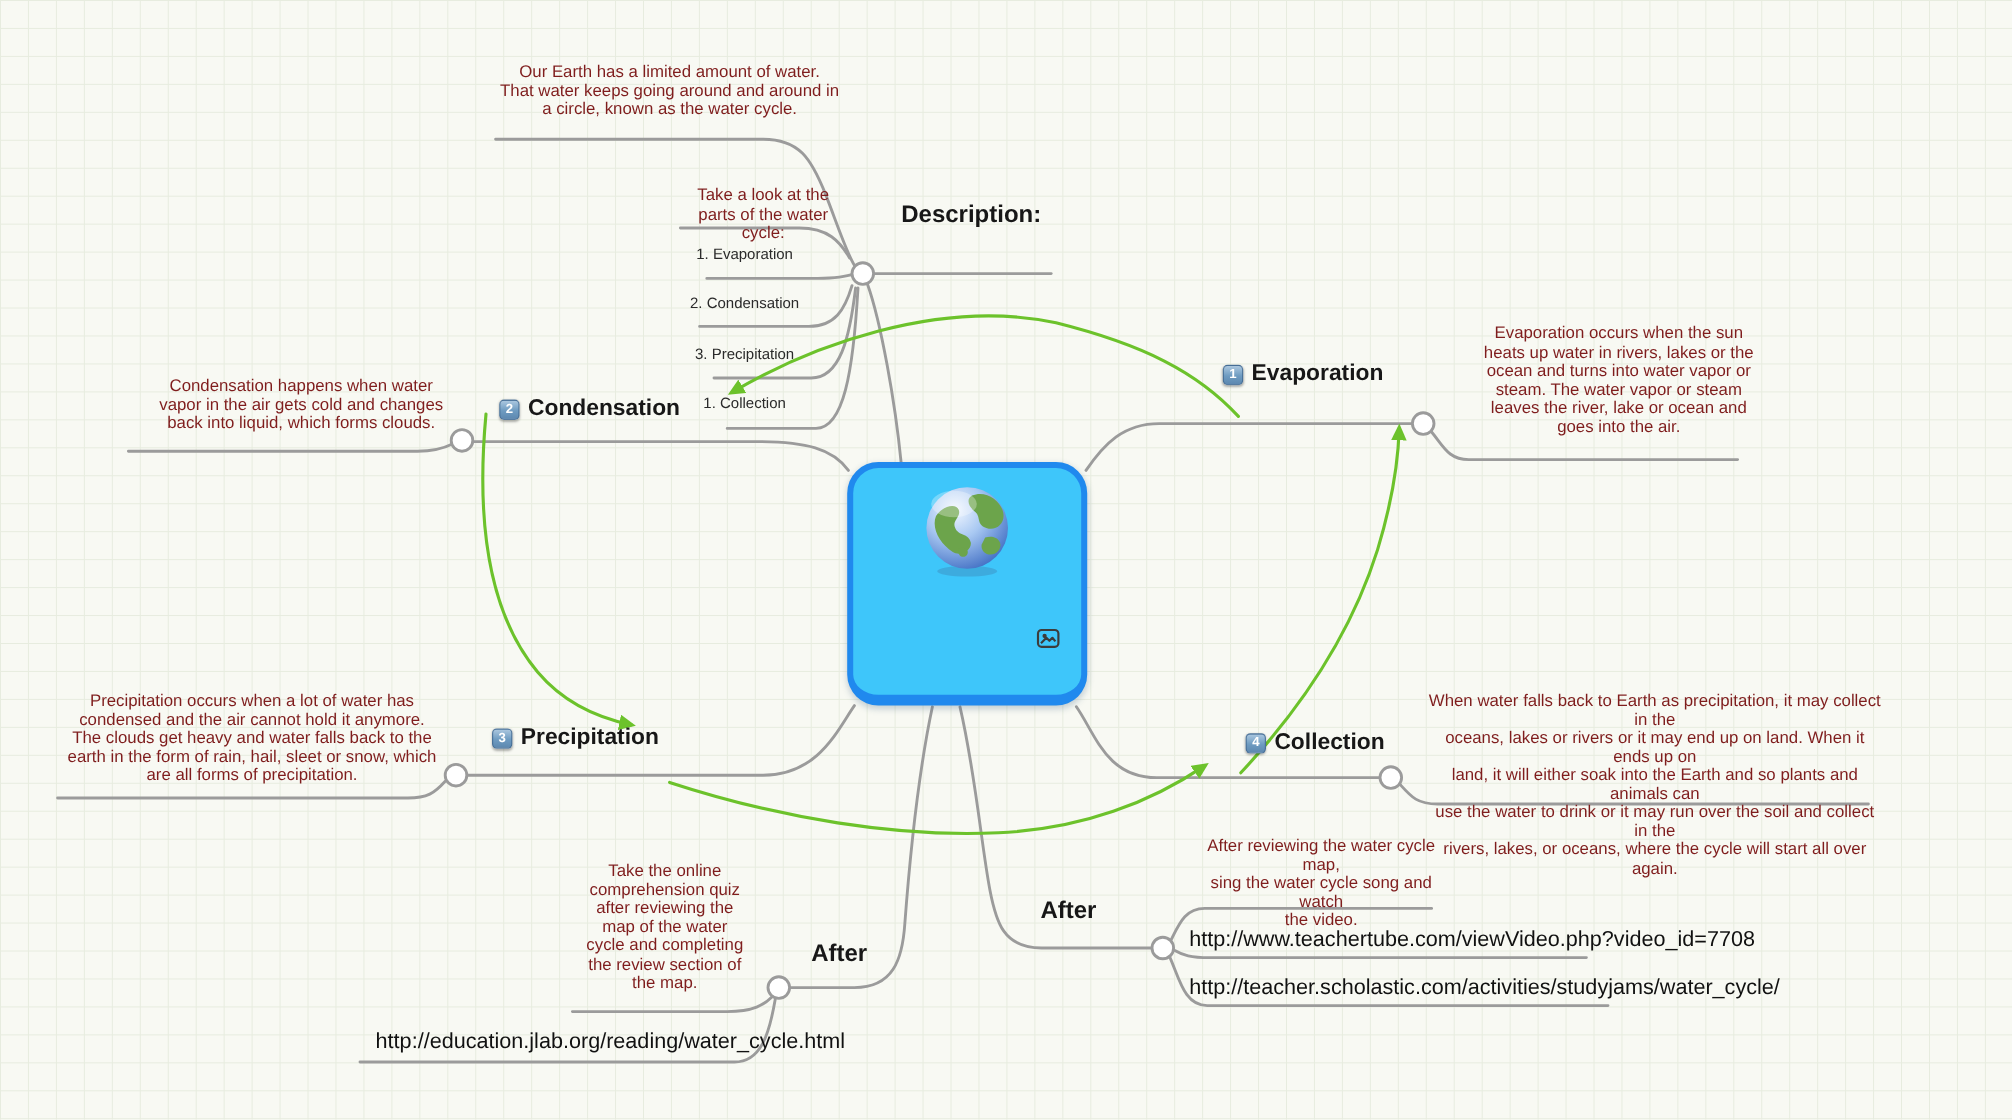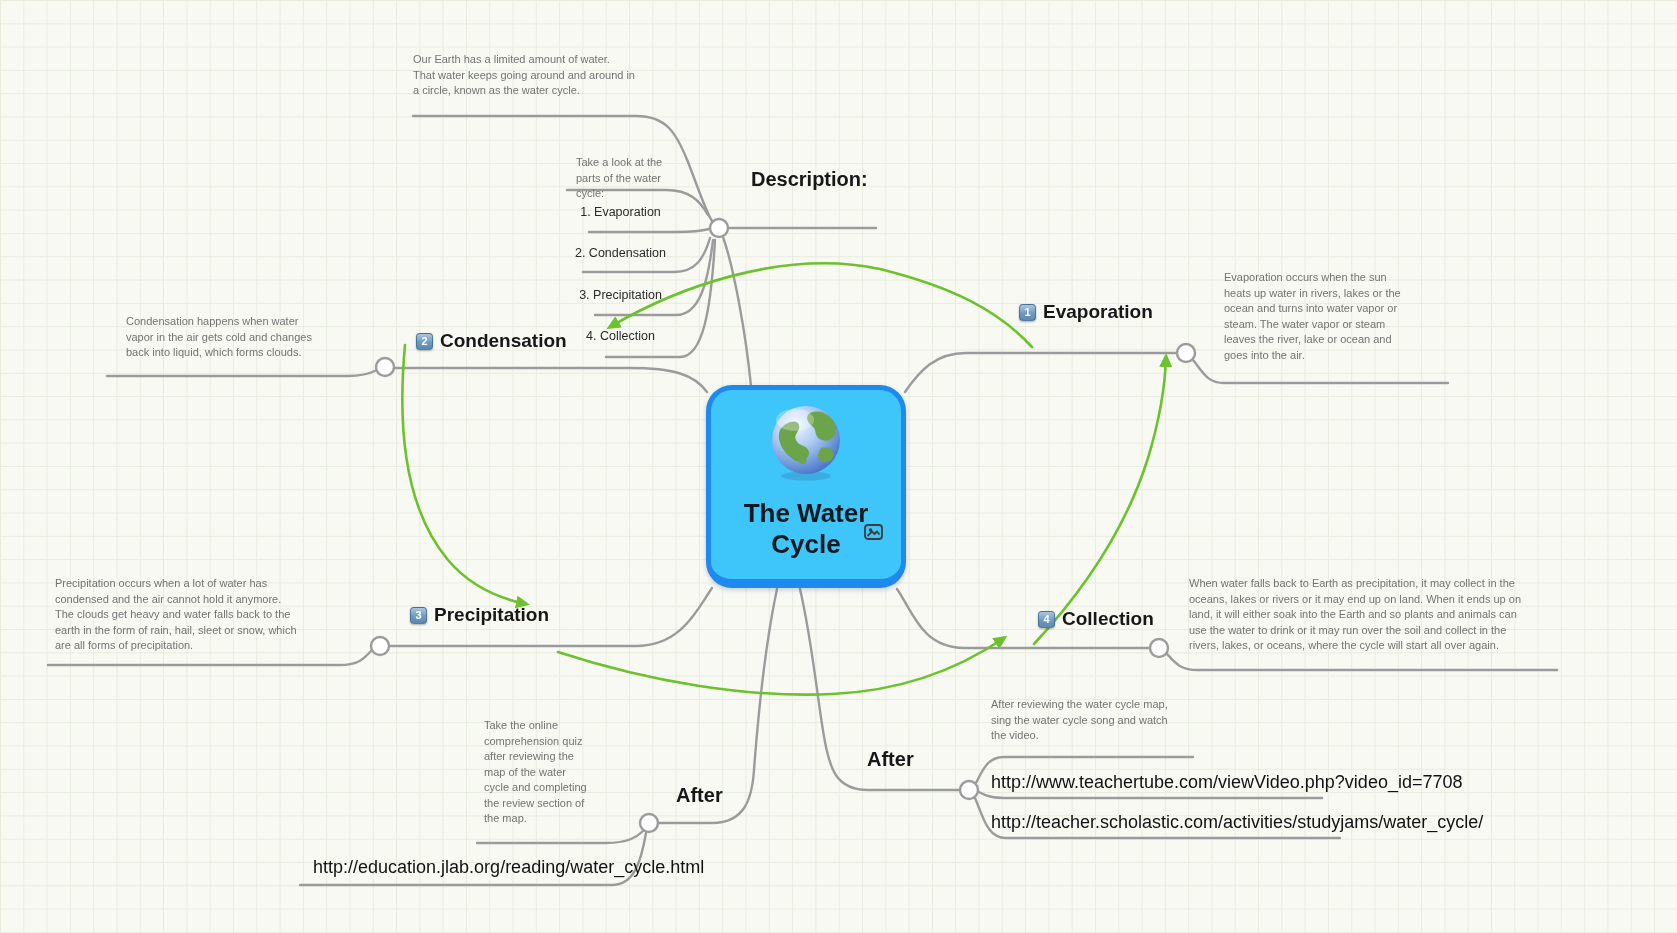--- a/index.html
+++ b/index.html
@@ -8,21 +8,21 @@
     font-family:"Liberation Sans", sans-serif;color:#222;
     background-color:#f8f9f3;
     background-image:
       linear-gradient(#e7ecdf 1px, transparent 1px),
       linear-gradient(90deg, #e7ecdf 1px, transparent 1px);
     background-size:23.3px 23.3px;
   }
   .connectors{position:absolute;left:0;top:0;z-index:1;}
   .abs{position:absolute;z-index:3;}
   .note{
-    font-size:11px;line-height:15.5px;color:#737373;white-space:pre-line;
+    font-size:14px;line-height:15.5px;color:#7f1d1d;white-space:pre-line;text-align:center;
   }
   .hlabel{font-size:20px;font-weight:700;color:#171717;white-space:nowrap;}
   .trow{display:flex;align-items:center;gap:7px;white-space:nowrap;}
   .tlabel{font-size:19px;font-weight:700;color:#171717;}
   .badge{
     display:inline-flex;width:17px;height:17px;border-radius:4px;
     background:linear-gradient(180deg,#abc7df 0%,#6e9bc1 55%,#5d88b0 100%);
     border:1px solid rgba(62,100,140,.75);box-sizing:border-box;
     color:#fff;font-weight:700;font-size:11px;line-height:1;
     align-items:center;justify-content:center;
@@ -113,39 +113,38 @@
       </radialGradient>
     </defs>
     <ellipse cx="40" cy="74" rx="25" ry="4.5" fill="rgba(60,90,140,0.25)"></ellipse>
     <circle cx="40" cy="38" r="34" fill="url(#sea)"></circle>
     <path d="M14 28 C20 19 31 17 33 23 C35 29 27 32 30 38 C33 45 41 42 43 50 C44 57 34 62 28 58 C17 51 10 38 14 28 Z" fill="#6ca44b"></path>
     <path d="M44 11 C55 6 68 15 70 25 C72 34 64 41 56 38 C47 35 52 28 46 24 C41 20 39 14 44 11 Z" fill="#6ca44b"></path>
     <path d="M55 46 C64 43 71 50 66 57 C61 63 51 60 52 52 Z" fill="#6ca44b"></path>
     <path d="M33 55 C38 53 42 56 40 60 C38 64 31 62 33 55 Z" fill="#6ca44b"></path>
     <ellipse cx="29" cy="18" rx="19" ry="11" fill="rgba(255,255,255,0.30)"></ellipse>
   </svg>
-  <div class="center-title">The Water Cycle</div>
   <svg class="attach-icon" width="21" height="20" viewBox="0 0 21 20">
     <rect x="2" y="3" width="17" height="14" rx="3" fill="none" stroke="#3c3c3c" stroke-width="1.8"></rect>
     <circle cx="7.5" cy="8" r="1.8" fill="#3c3c3c"></circle>
     <path d="M4.5 14 L9 9.5 L11.5 12 L14 9.5 L16.5 12.5" fill="none" stroke="#3c3c3c" stroke-width="1.8" stroke-linejoin="round"></path>
   </svg>
 </div>
 
 <div class="abs note" style="left:413px;top:52px;width:290px;">Our Earth has a limited amount of water.
 That water keeps going around and around in
 a circle, known as the water cycle.</div>
 <div class="abs hlabel" style="left:751px;top:168px;">Description:</div>
 <div class="abs note" style="left:576px;top:128px;width:120px;margin-top:27px;">Take a look at the
 parts of the water
 cycle:</div>
 <div class="abs ditem" style="left:558px;top:205px;">1. Evaporation</div>
 <div class="abs ditem" style="left:558px;top:246px;">2. Condensation</div>
 <div class="abs ditem" style="left:558px;top:288px;">3. Precipitation</div>
-<div class="abs ditem" style="left:558px;top:329px;">4. Collection</div>
+<div class="abs ditem" style="left:558px;top:329px;">1. Collection</div>
 
 <div class="abs trow" style="left:1019px;top:301px;">
   <span class="badge">1</span>
   <span class="tlabel">Evaporation</span>
 </div>
 <div class="abs note" style="left:1224px;top:270px;width:250px;">Evaporation occurs when the sun
 heats up water in rivers, lakes or the
 ocean and turns into water vapor or
 steam. The water vapor or steam
 leaves the river, lake or ocean and

